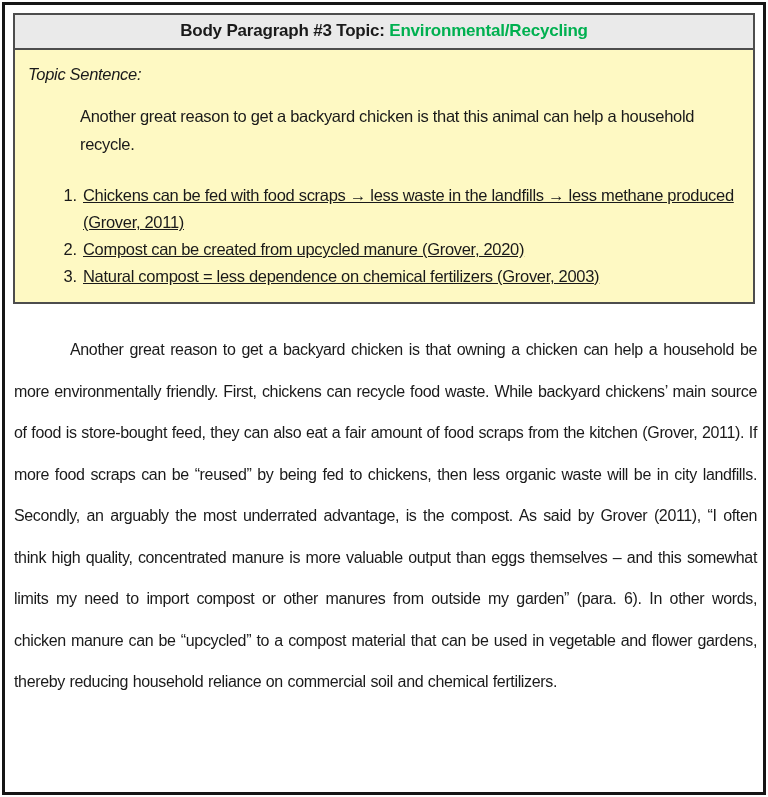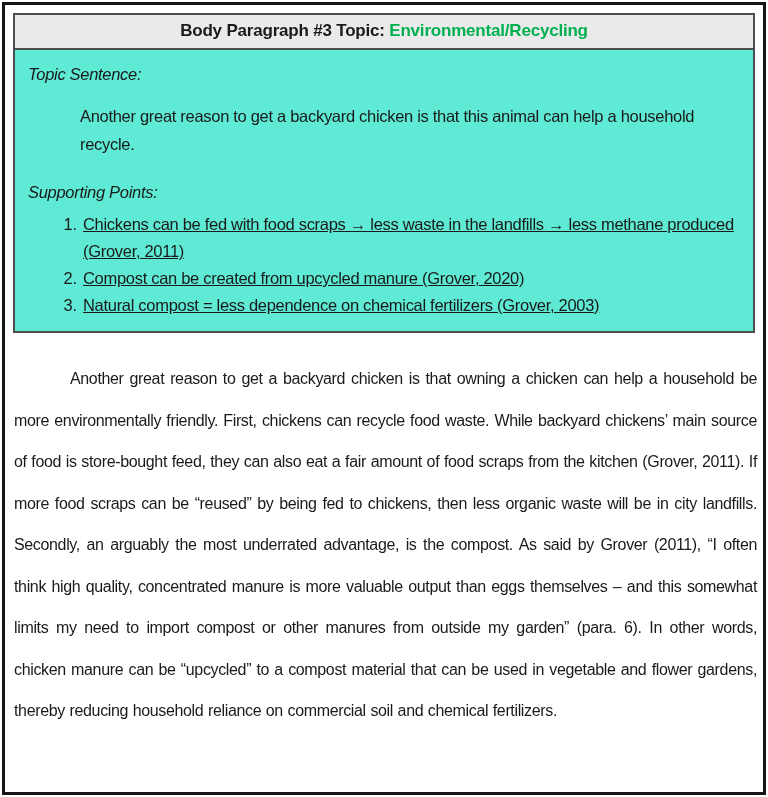--- a/index.html
+++ b/index.html
@@ -19,21 +19,21 @@
     top: 2px;
     width: 764px;
     height: 793px;
     border: 3px solid #151515;
     background: #ffffff;
   }
   
   .outline-box {
     margin: 8px 8px 0 8px;
     border: 2px solid #4d4d4d;
-    background: #5eead4;
+    background: #fef9c3;
   }
   .outline-box-header {
     background: #eaeaea;
     border-bottom: 2px solid #4d4d4d;
     text-align: center;
     font-weight: bold;
     font-size: 17px;
     letter-spacing: -0.2px;
     padding: 6px 0 7px 0;
   }
@@ -80,21 +80,20 @@
   <div class="outline-box">
     <div class="outline-box-header">
       <span>Body Paragraph #3 Topic: </span><span class="header-topic" style="color: rgb(0, 176, 80);">Environmental/Recycling</span>
     </div>
 
     <div class="outline-box-body">
       <div class="outline-label">Topic Sentence:</div>
 
       <p class="topic-sentence">Another great reason to get a backyard chicken is that this animal can help a household recycle.</p>
 
-      <div class="outline-label">Supporting Points:</div>
 
       <ol class="supporting-list">
         <li>Chickens can be fed with food scraps → less waste in the landfills → less methane produced (Grover, 2011)</li>
         <li>Compost can be created from upcycled manure (Grover, 2020)</li>
         <li>Natural compost = less dependence on chemical fertilizers (Grover, 2003)</li>
       </ol>
     </div>
   </div>
 
   <p class="body-paragraph">Another great reason to get a backyard chicken is that owning a chicken can help a household be more environmentally friendly. First, chickens can recycle food waste. While backyard chickens’ main source of food is store-bought feed, they can also eat a fair amount of food scraps from the kitchen (Grover, 2011). If more food scraps can be “reused” by being fed to chickens, then less organic waste will be in city landfills. Secondly, an arguably the most underrated advantage, is the compost. As said by Grover (2011), “I often think high quality, concentrated manure is more valuable output than eggs themselves – and this somewhat limits my need to import compost or other manures from outside my garden” (para. 6). In other words, chicken manure can be “upcycled” to a compost material that can be used in vegetable and flower gardens, thereby reducing household reliance on commercial soil and chemical fertilizers.</p>

